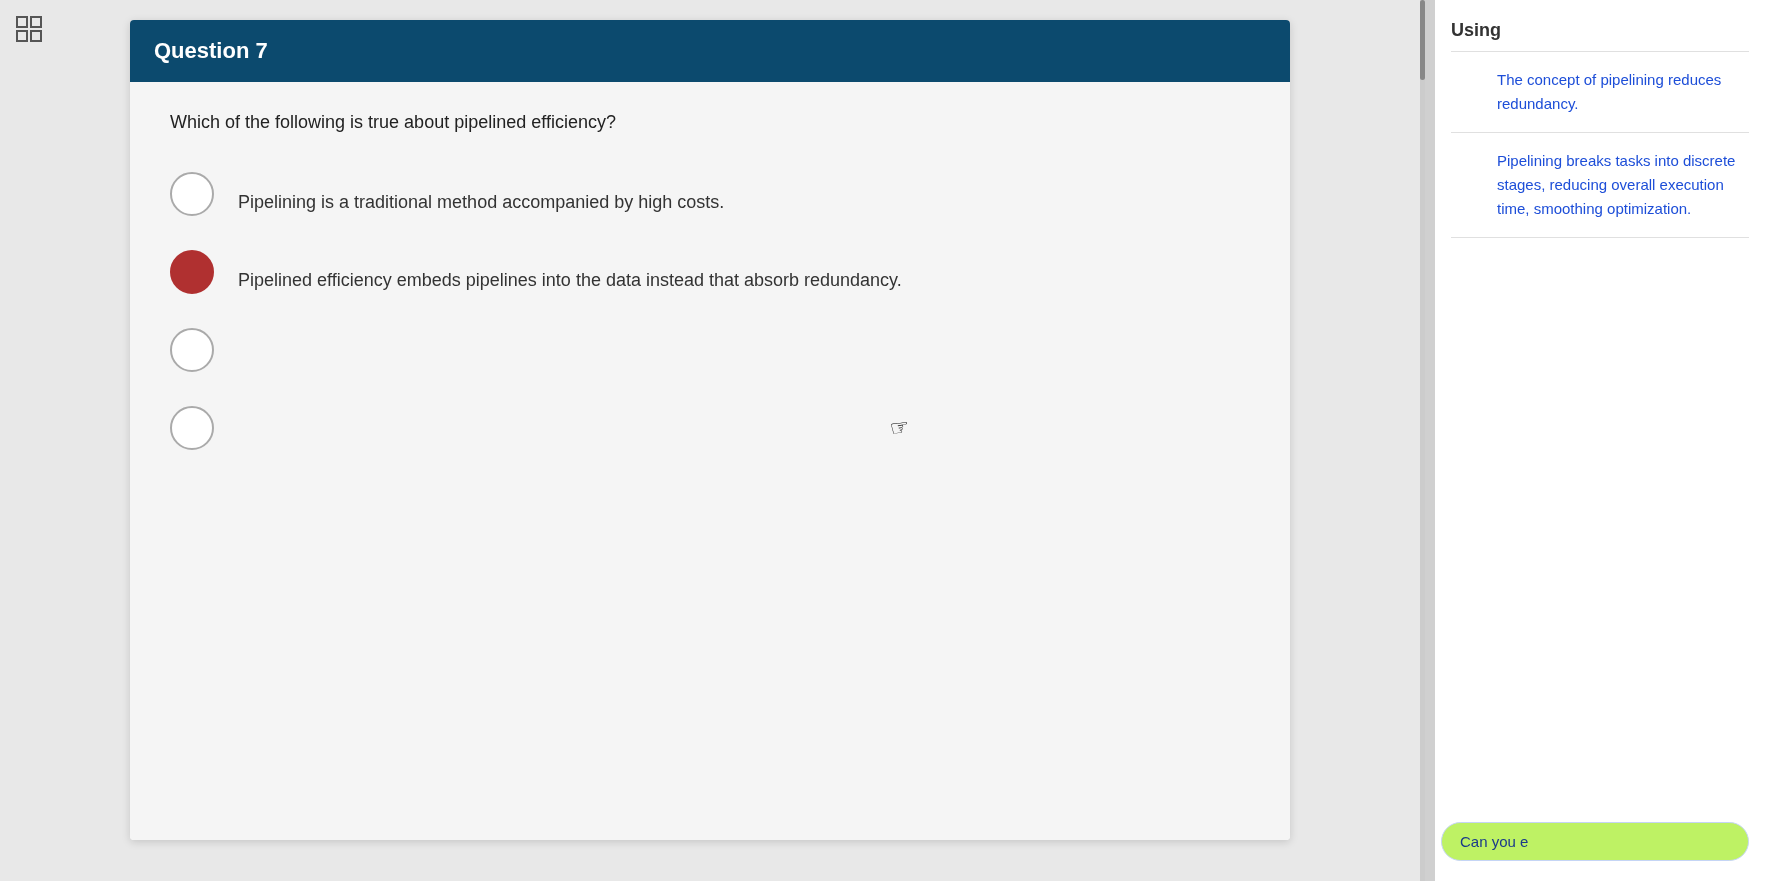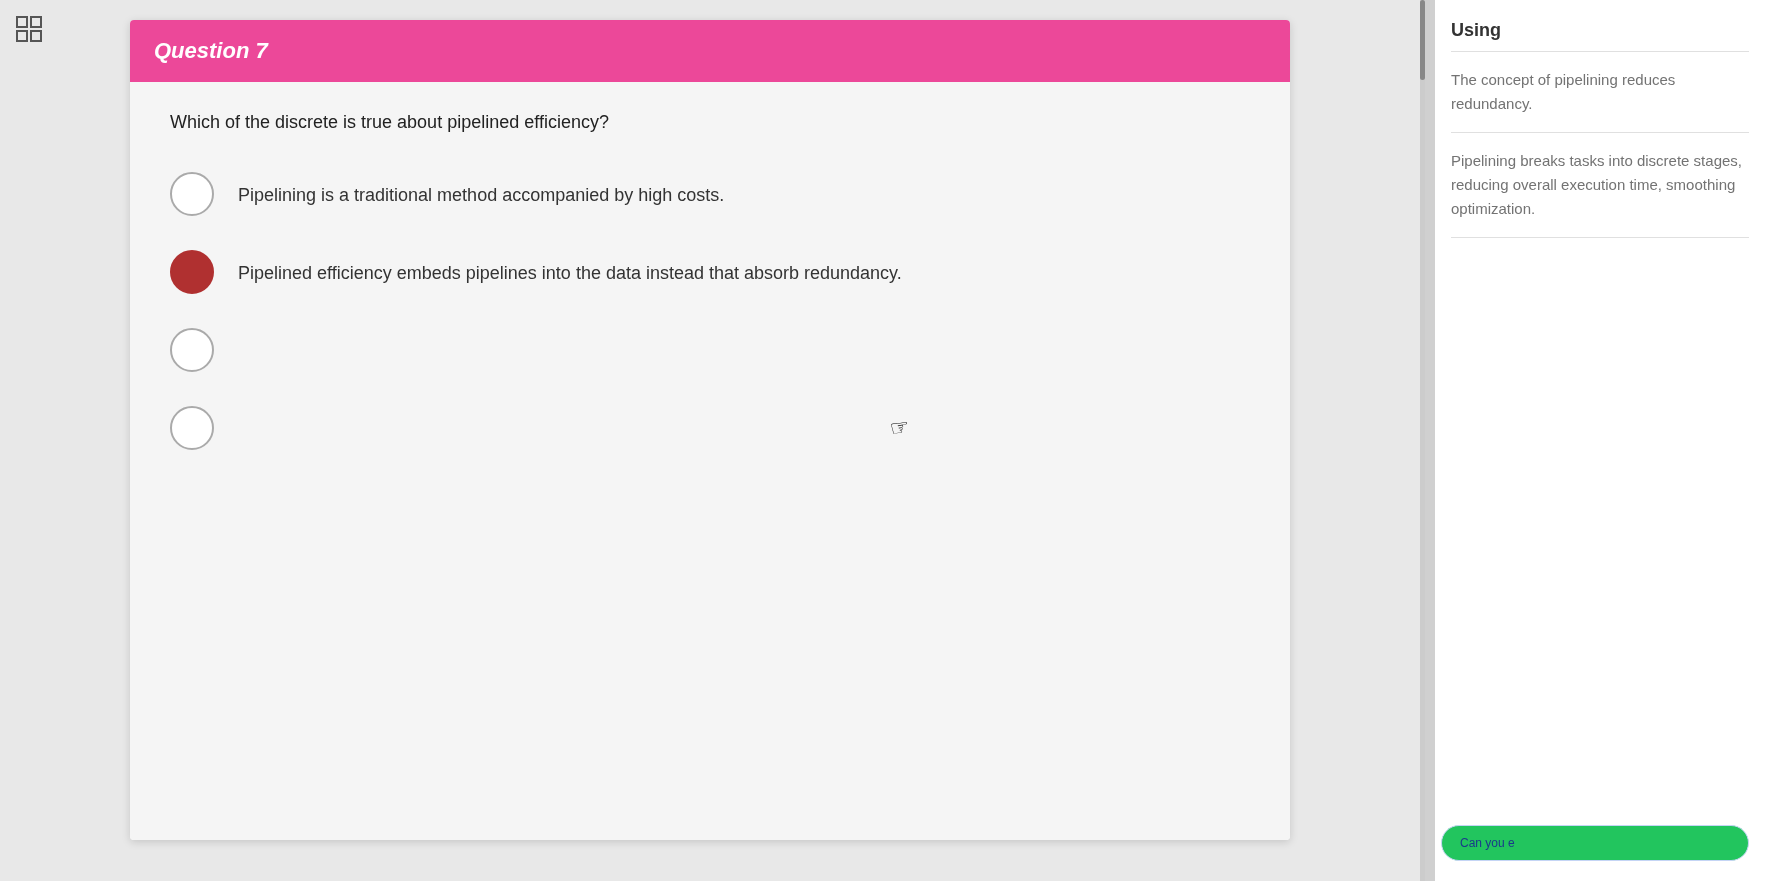--- a/index.html
+++ b/index.html
@@ -41,23 +41,22 @@
     .question-card {
       width: 1160px;
       background: #ffffff;
       border-radius: 4px;
       overflow: hidden;
       box-shadow: 0 2px 8px rgba(0,0,0,0.15);
       height: 820px;
     }
 
     .question-header {
-      background: #ec4899;
+      background: #0c4a6e;
       padding: 18px 24px;
-      font-style: italic;
     }
 
     .question-header h2 {
       color: #ffffff;
       font-size: 22px;
       font-weight: 600;
     }
 
     .question-body {
       background: #f5f5f5;
@@ -74,21 +73,21 @@
 
     .options-list {
       list-style: none;
       display: flex;
       flex-direction: column;
       gap: 30px;
     }
 
     .option-item {
       display: flex;
-      align-items: center;
+      align-items: flex-end;
       gap: 24px;
       cursor: pointer;
     }
 
     .radio-circle {
       width: 44px;
       height: 44px;
       border-radius: 50%;
       border: 2px solid #aaaaaa;
       background: #ffffff;
@@ -126,45 +125,46 @@
     .sidebar-title {
       font-size: 18px;
       color: #333333;
       font-weight: 600;
       border-bottom: 1px solid #e0e0e0;
       padding-bottom: 10px;
     }
 
     .sidebar-text {
       font-size: 15px;
-      color: #737373;
+      color: #1d4ed8;
       line-height: 1.6;
+      margin-left: 46px;
     }
 
     .sidebar-divider {
       height: 1px;
       background: #e0e0e0;
     }
 
     .chat-buttons {
       position: absolute;
       bottom: 20px;
       right: 16px;
       display: flex;
       flex-direction: column;
       gap: 10px;
       width: 308px;
     }
 
     .chat-button {
-      background: #22c55e;
+      background: #bef264;
       border: 1px solid #c5d5f5;
       border-radius: 20px;
       padding: 10px 18px;
-      font-size: 12px;
+      font-size: 15px;
       color: #1a3a8a;
       cursor: pointer;
       text-align: left;
       font-family: Arial, sans-serif;
     }
 
     .scrollbar-area {
       position: absolute;
       top: 0;
       right: 340px;
@@ -204,21 +204,21 @@
       <rect x="2" y="16" width="10" height="10" stroke="#555" stroke-width="2" fill="none"></rect>
       <rect x="16" y="16" width="10" height="10" stroke="#555" stroke-width="2" fill="none"></rect>
     </svg>
   </span>
 
   <div class="question-card">
     <div class="question-header">
       <h2>Question 7</h2>
     </div>
     <div class="question-body">
-      <div class="question-text">Which of the discrete is true about pipelined efficiency?</div>
+      <div class="question-text">Which of the following is true about pipelined efficiency?</div>
       <ul class="options-list">
         <li class="option-item">
           <div class="radio-circle"></div>
           <span class="option-text">Pipelining is a traditional method accompanied by high costs.</span>
         </li>
         <li class="option-item">
           <div class="radio-circle selected"></div>
           <span class="option-text">Pipelined efficiency embeds pipelines into the data instead that absorb redundancy.</span>
         </li>
         <li class="option-item">

